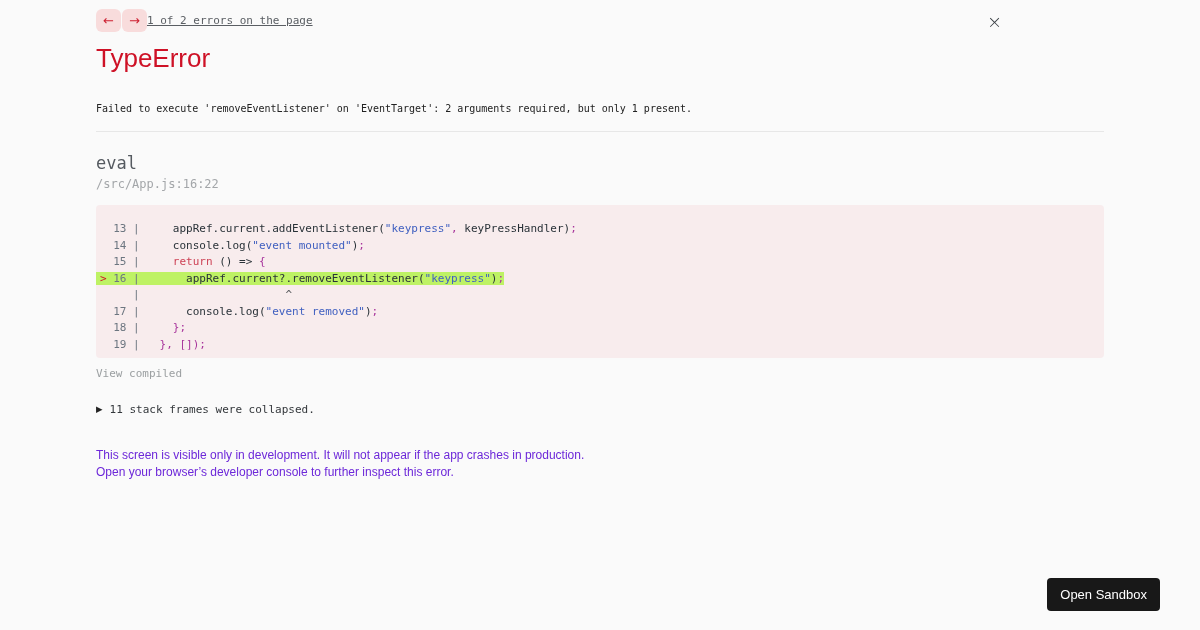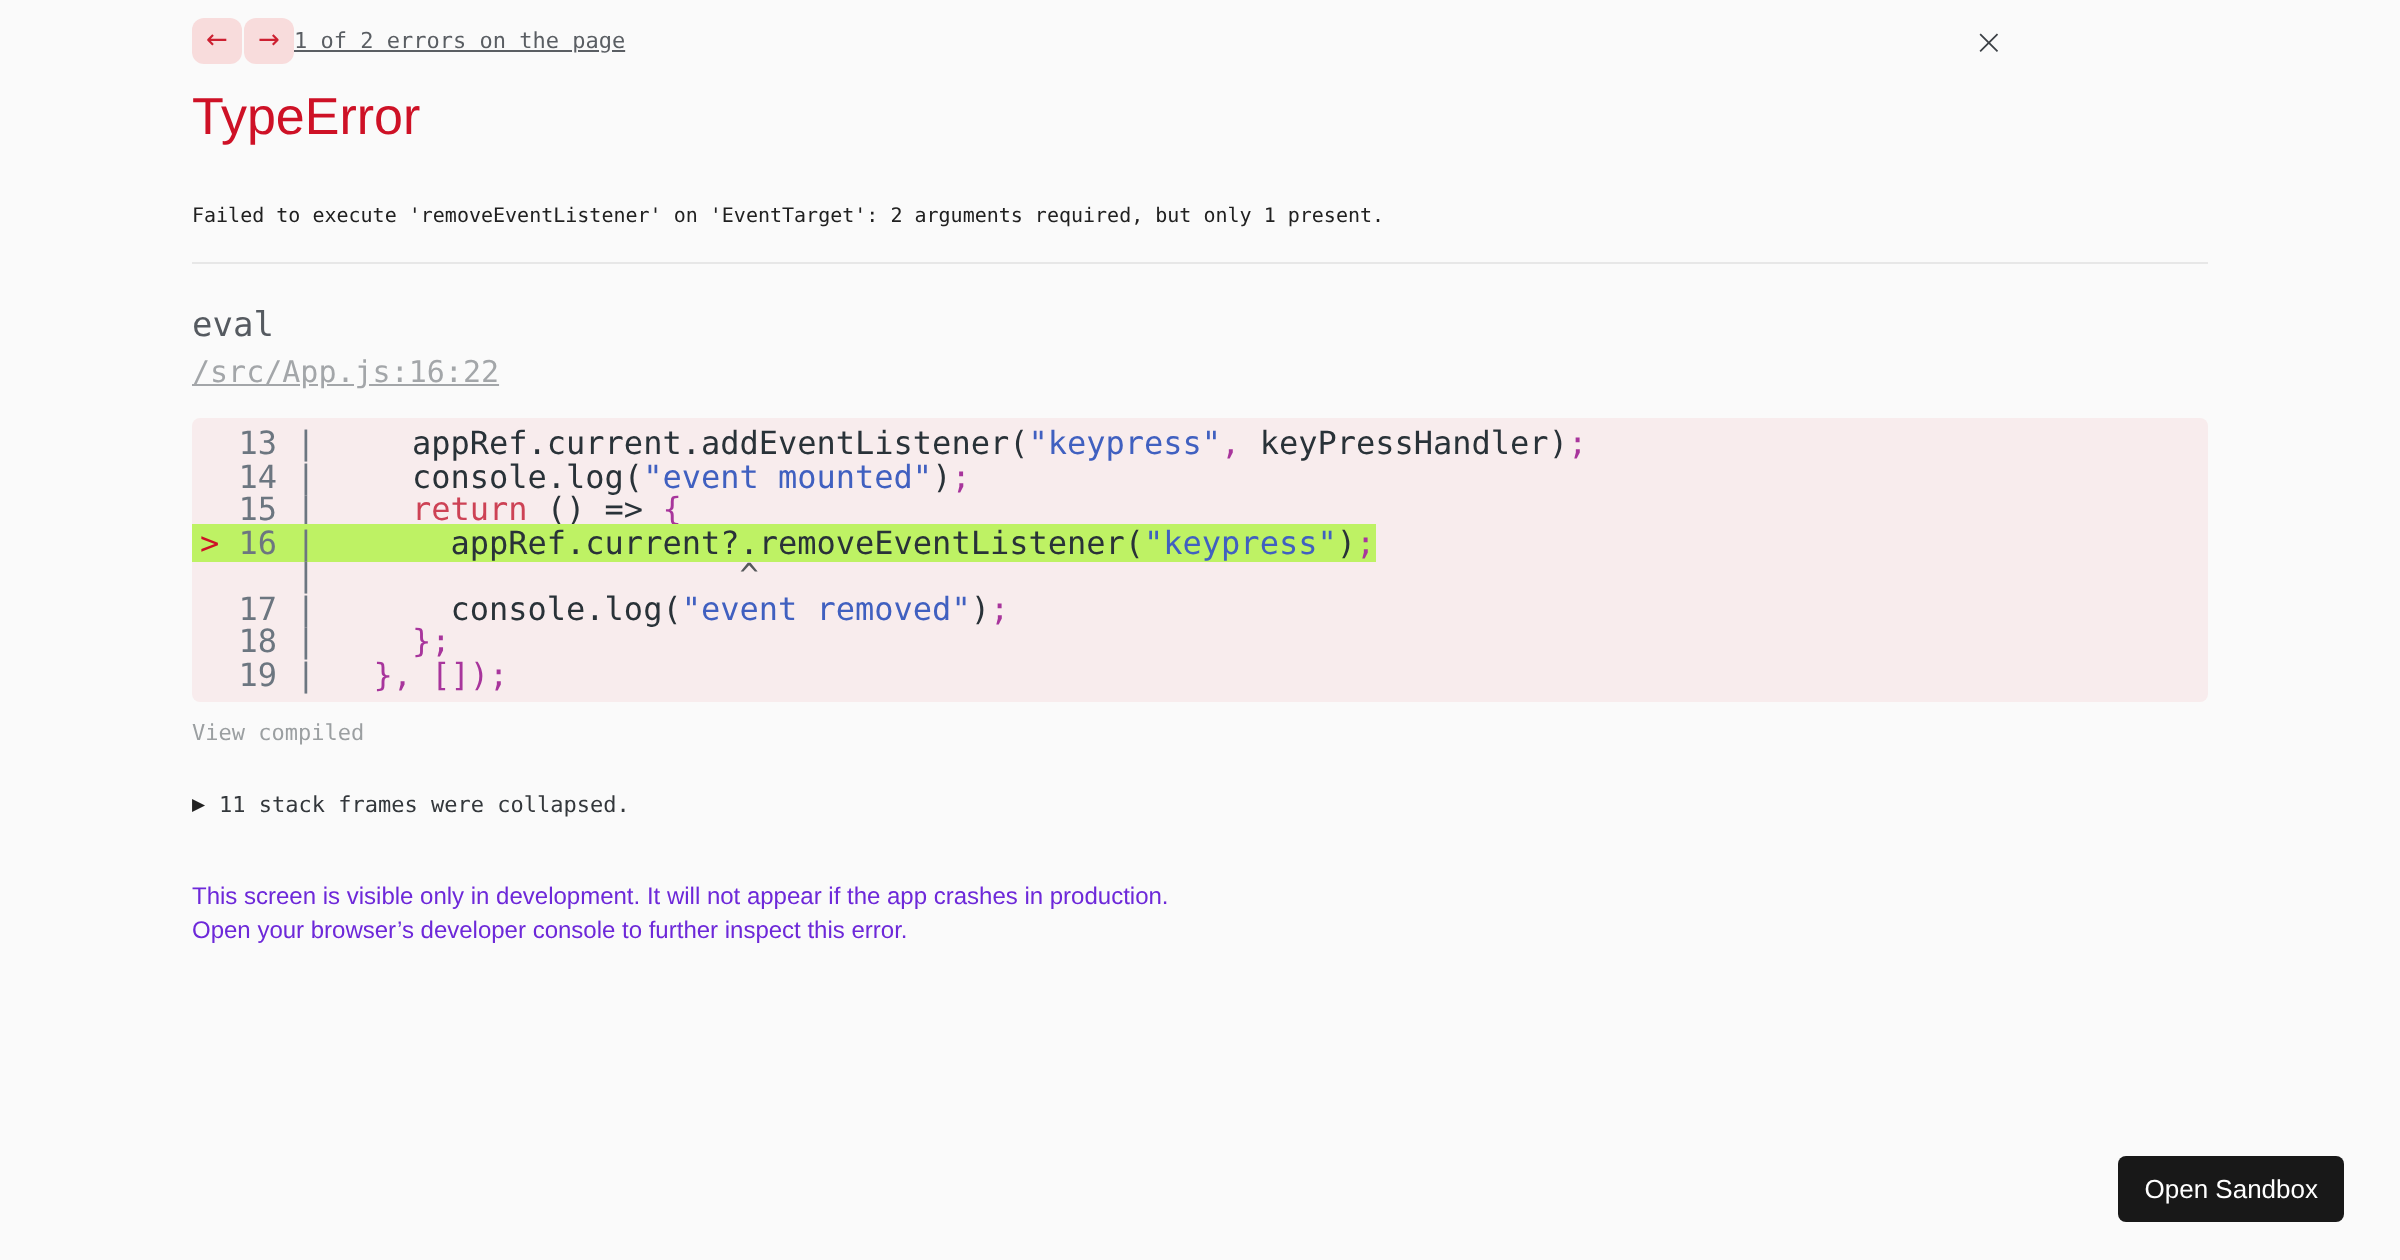--- a/index.html
+++ b/index.html
@@ -62,30 +62,30 @@
     white-space: nowrap;
   }
   .divider { border: none; border-top: 1px solid #e7e7e7; margin: 0 0 21px 0; }
   
   .frame-fn {
     font-family: "DejaVu Sans Mono", "Liberation Mono", monospace;
     font-size: 17px; color: #555a60;
   }
   .frame-loc {
     font-family: "DejaVu Sans Mono", "Liberation Mono", monospace;
-    font-size: 15px; color: #a3a6a9;
-    margin-top: 4px; margin-bottom: 14px; text-decoration: underline;
+    font-size: 12px; color: #a3a6a9;
+    margin-top: 4px; margin-bottom: 14px;
   }
   
   .code-frame {
     background: #f8eced;
     border-radius: 4px;
-    padding: 5px 8px 5px 4px;
+    padding: 16px 8px 5px 4px;
     font-family: "DejaVu Sans Mono", "Liberation Mono", monospace;
-    font-size: 16px;
+    font-size: 11px;
     line-height: 16.5px;
     white-space: pre;
     margin-bottom: 9px;
     overflow: hidden;
   }
   .line-highlight { background: #bef264; margin-left: -4px; padding-left: 4px; }
   .tok-g { color: var(--tok-g, #6c7680); }
   .tok-d { color: var(--tok-d, #293238); }
   .tok-s { color: var(--tok-s, #4060c0); }
   .tok-k { color: var(--tok-k, #cd4255); }
@@ -114,21 +114,21 @@
   }
   
   .footer p {
     font-size: 12px;
     line-height: 16.5px;
     color: #6d28d9;
   }
   
   .sandbox-btn {
     position: absolute;
-    right: 28px; bottom: 19px;
+    right: 40px; bottom: 19px;
     background: #181818;
     color: #ffffff;
     border: none; border-radius: 4px;
     padding: 9px 13px;
     font-family: "Liberation Sans", sans-serif;
     font-size: 13px;
     cursor: pointer;
   }
 </style>
 </head>

